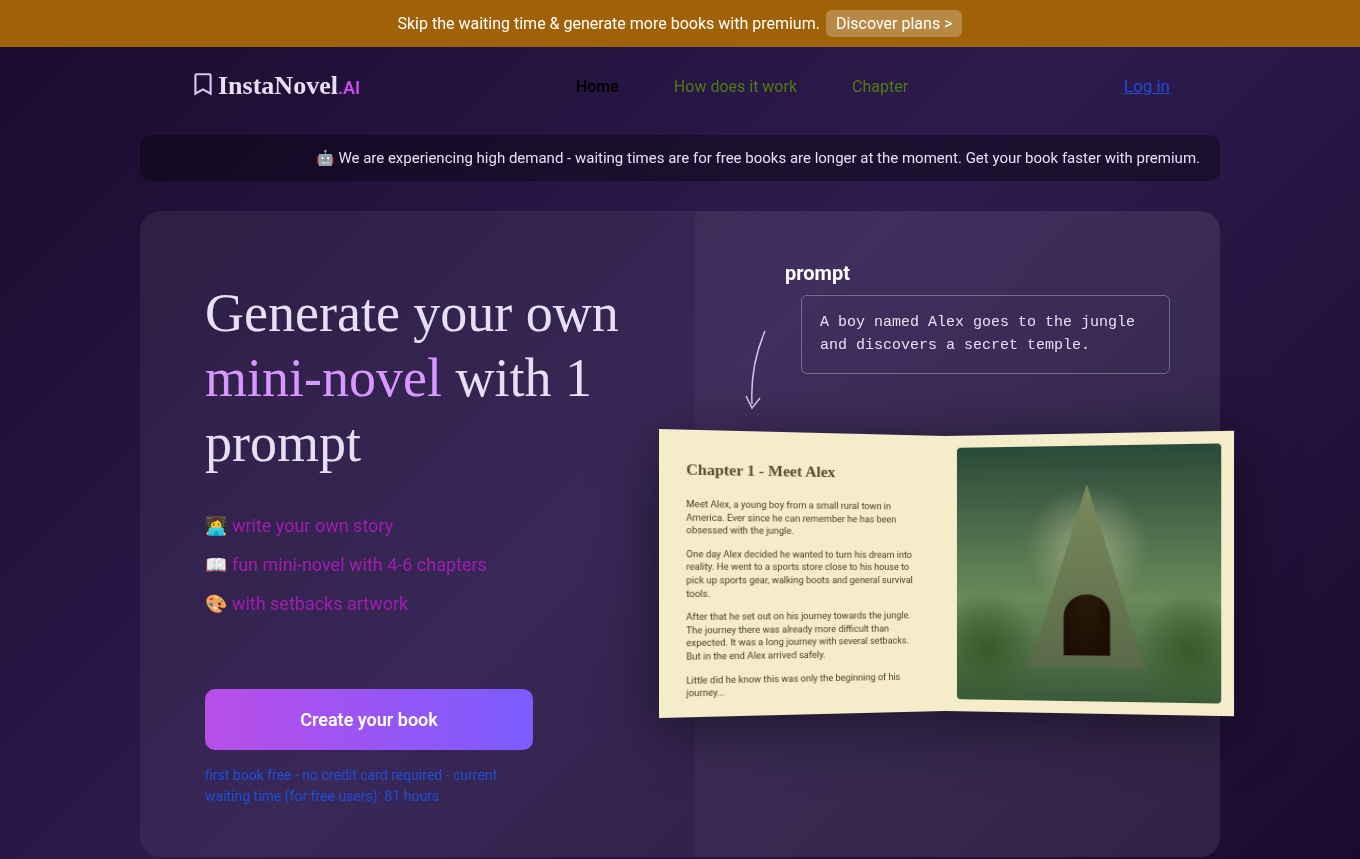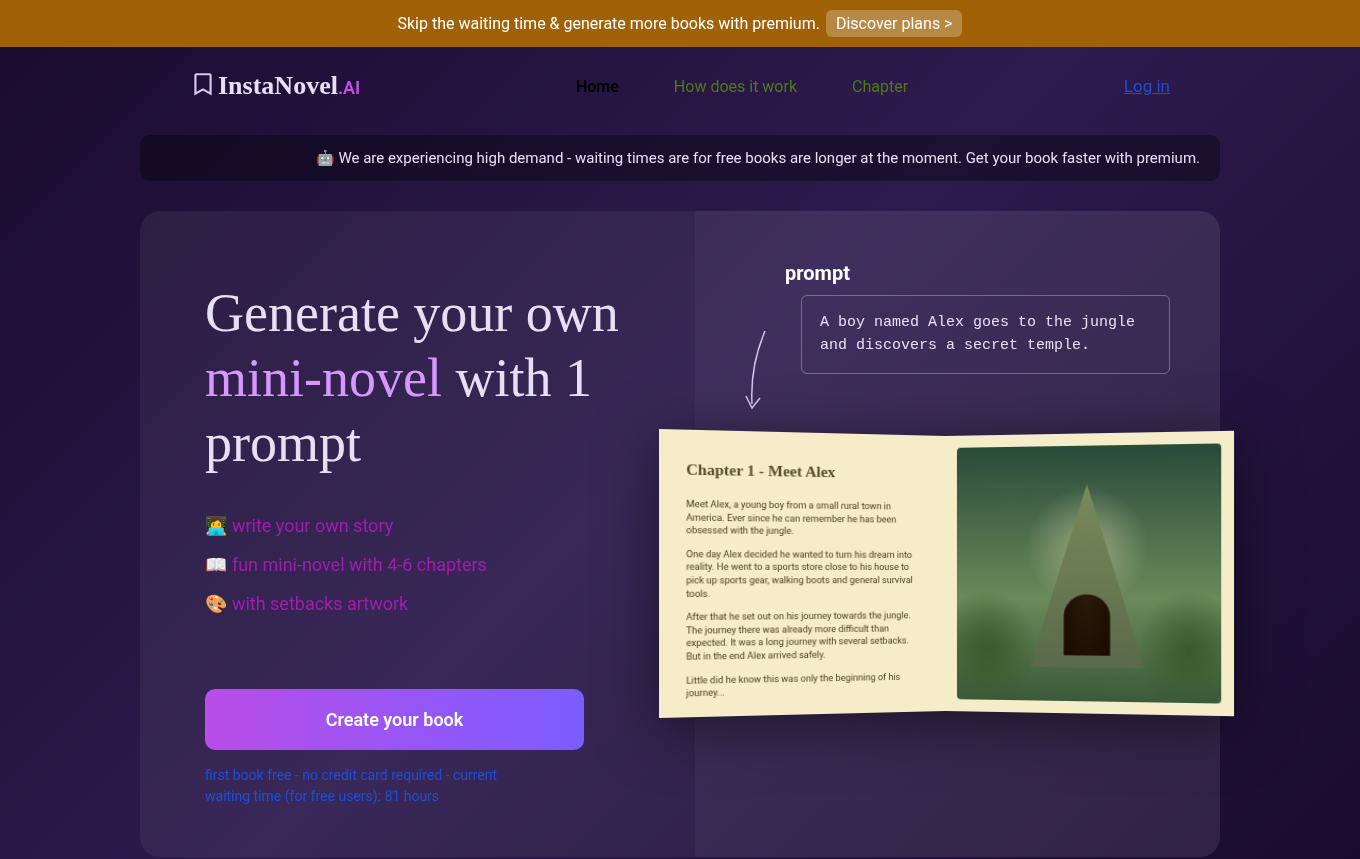--- a/index.html
+++ b/index.html
@@ -149,21 +149,21 @@
     
     .cta-button {
       background: linear-gradient(90deg, #b94ee8 0%, #7b5cff 100%);
       color: #fff;
       font-size: 18px;
       font-weight: 600;
       padding: 20px 0;
       border-radius: 10px;
       text-align: center;
       cursor: pointer;
-      width: 379px;
+      width: 328px;
       margin-bottom: 15px;
     }
     
     .cta-note {
       font-size: 14px;
       color: #1d4ed8;
       line-height: 1.5;
       max-width: 340px;
     }
     

